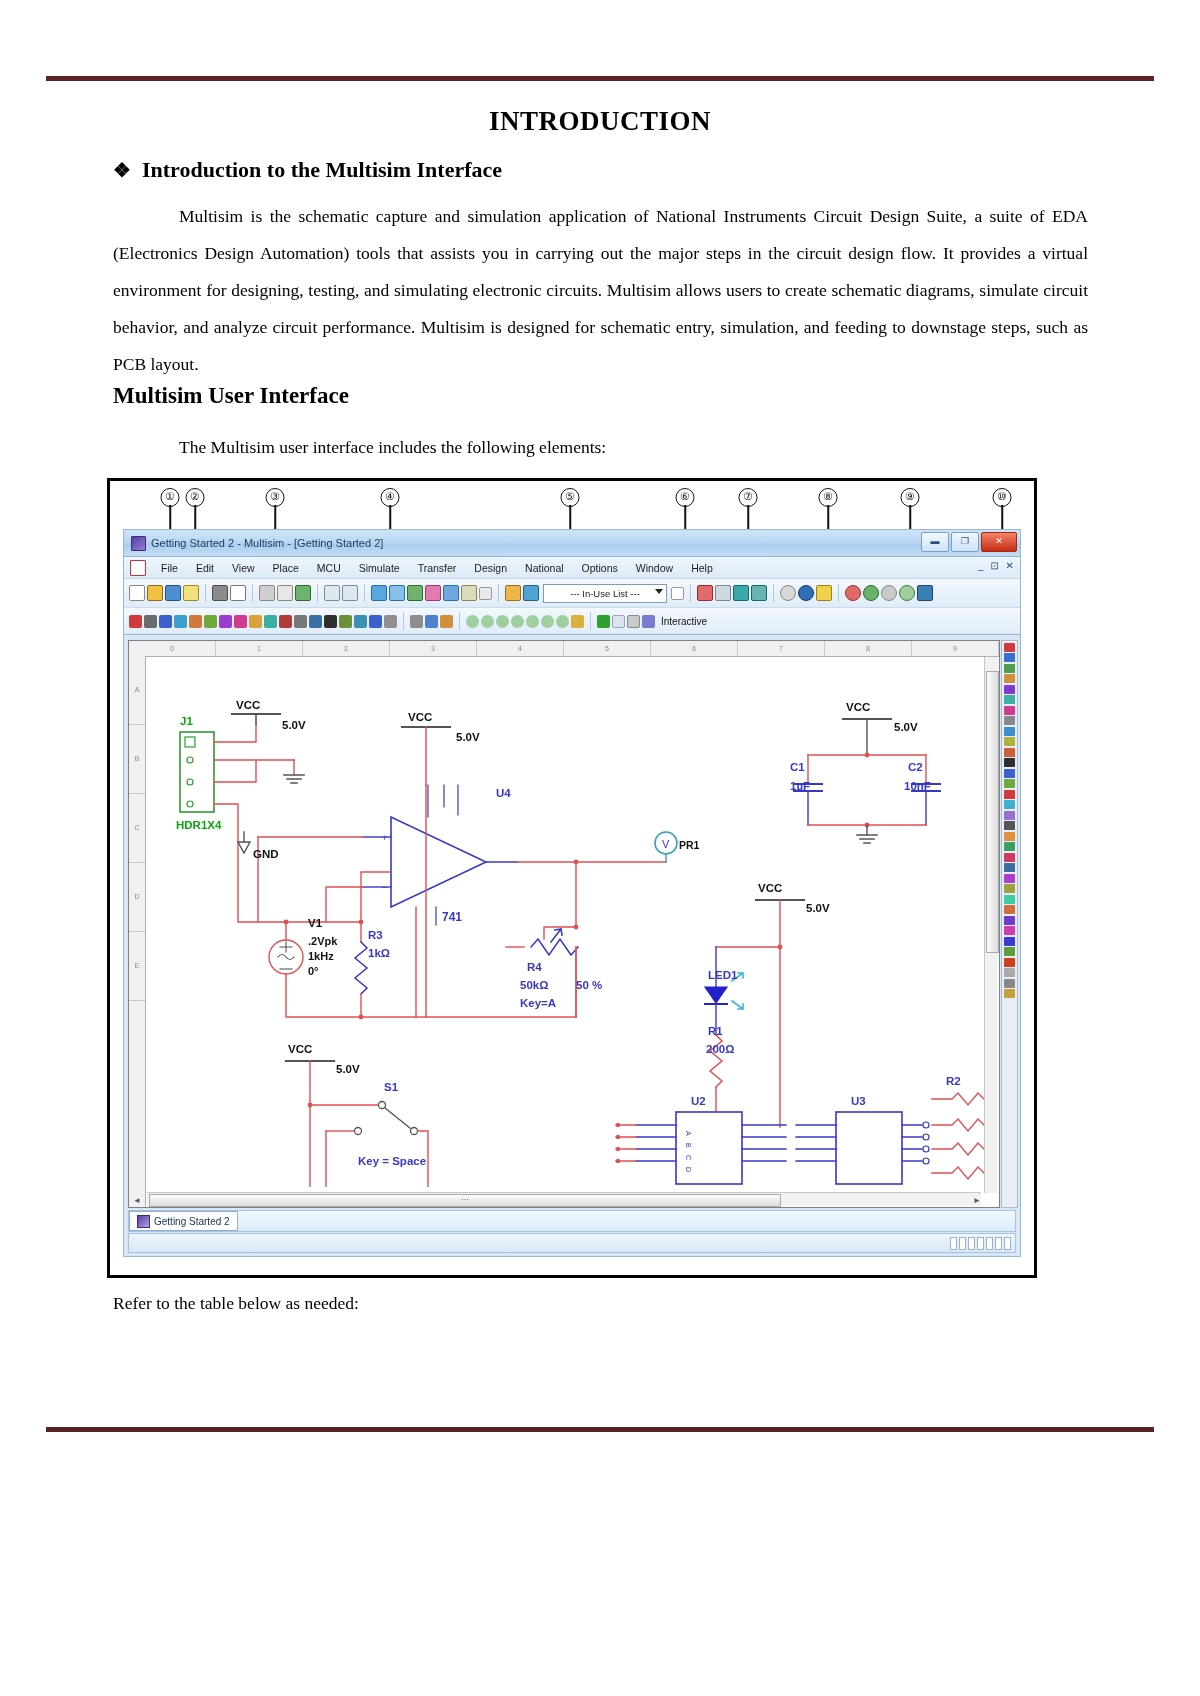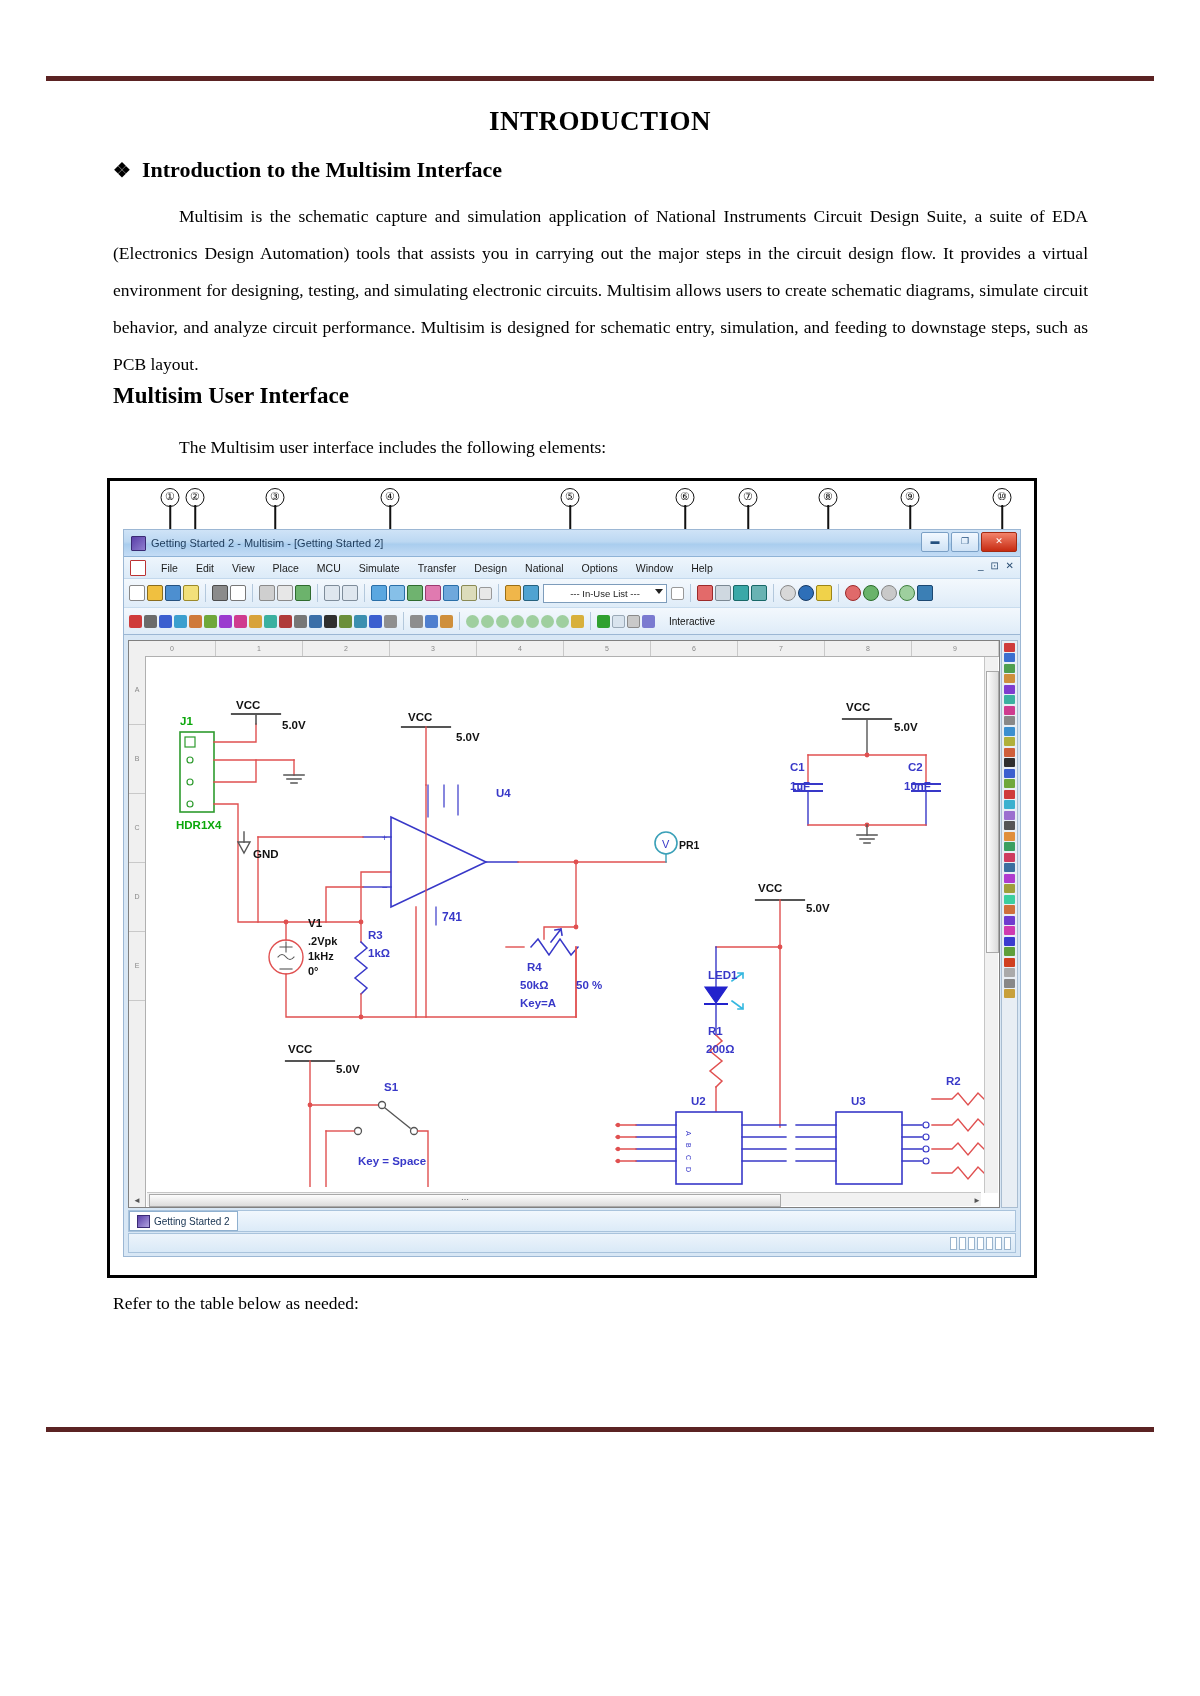--- a/index.html
+++ b/index.html
@@ -118,21 +118,21 @@
   .ti{width:16px;height:16px;border-radius:2px;box-sizing:border-box;flex:0 0 auto;}
   .ti.s{width:13px;height:13px;}
   .tsep{width:1px;height:18px;background:#b3c8dc;margin:0 4px;flex:0 0 auto;}
   .inuse{
     width:122px;height:17px;background:#fff;border:1px solid #7d9cbb;
     font-size:9.5px;color:#222;display:flex;align-items:center;
     justify-content:center;position:relative;flex:0 0 auto;margin:0 2px;
   }
   .inuse .caret{position:absolute;right:3px;top:4px;border-left:4px solid transparent;
     border-right:4px solid transparent;border-top:5px solid #222;}
-  .interactive-lbl{font-size:10px;color:#111;margin-left:12px;white-space:nowrap;}
+  .interactive-lbl{font-size:10px;color:#111;margin-left:4px;white-space:nowrap;}
 
   
   .canvas-wrap{position:absolute;left:4px;top:110px;right:20px;bottom:48px;
     background:#fff;border:1px solid #808080;overflow:hidden;}
   .ruler-top{position:absolute;left:0;top:0;right:0;height:15px;
     background:#f0f0f0;border-bottom:1px solid #b0b0b0;display:flex;}
   .ruler-top div{flex:1;border-right:1px solid #c9c9c9;font-size:7px;
     color:#888;text-align:center;line-height:15px;}
   .ruler-left{position:absolute;left:0;top:15px;width:16px;bottom:0;
     background:#f0f0f0;border-right:1px solid #b0b0b0;}

